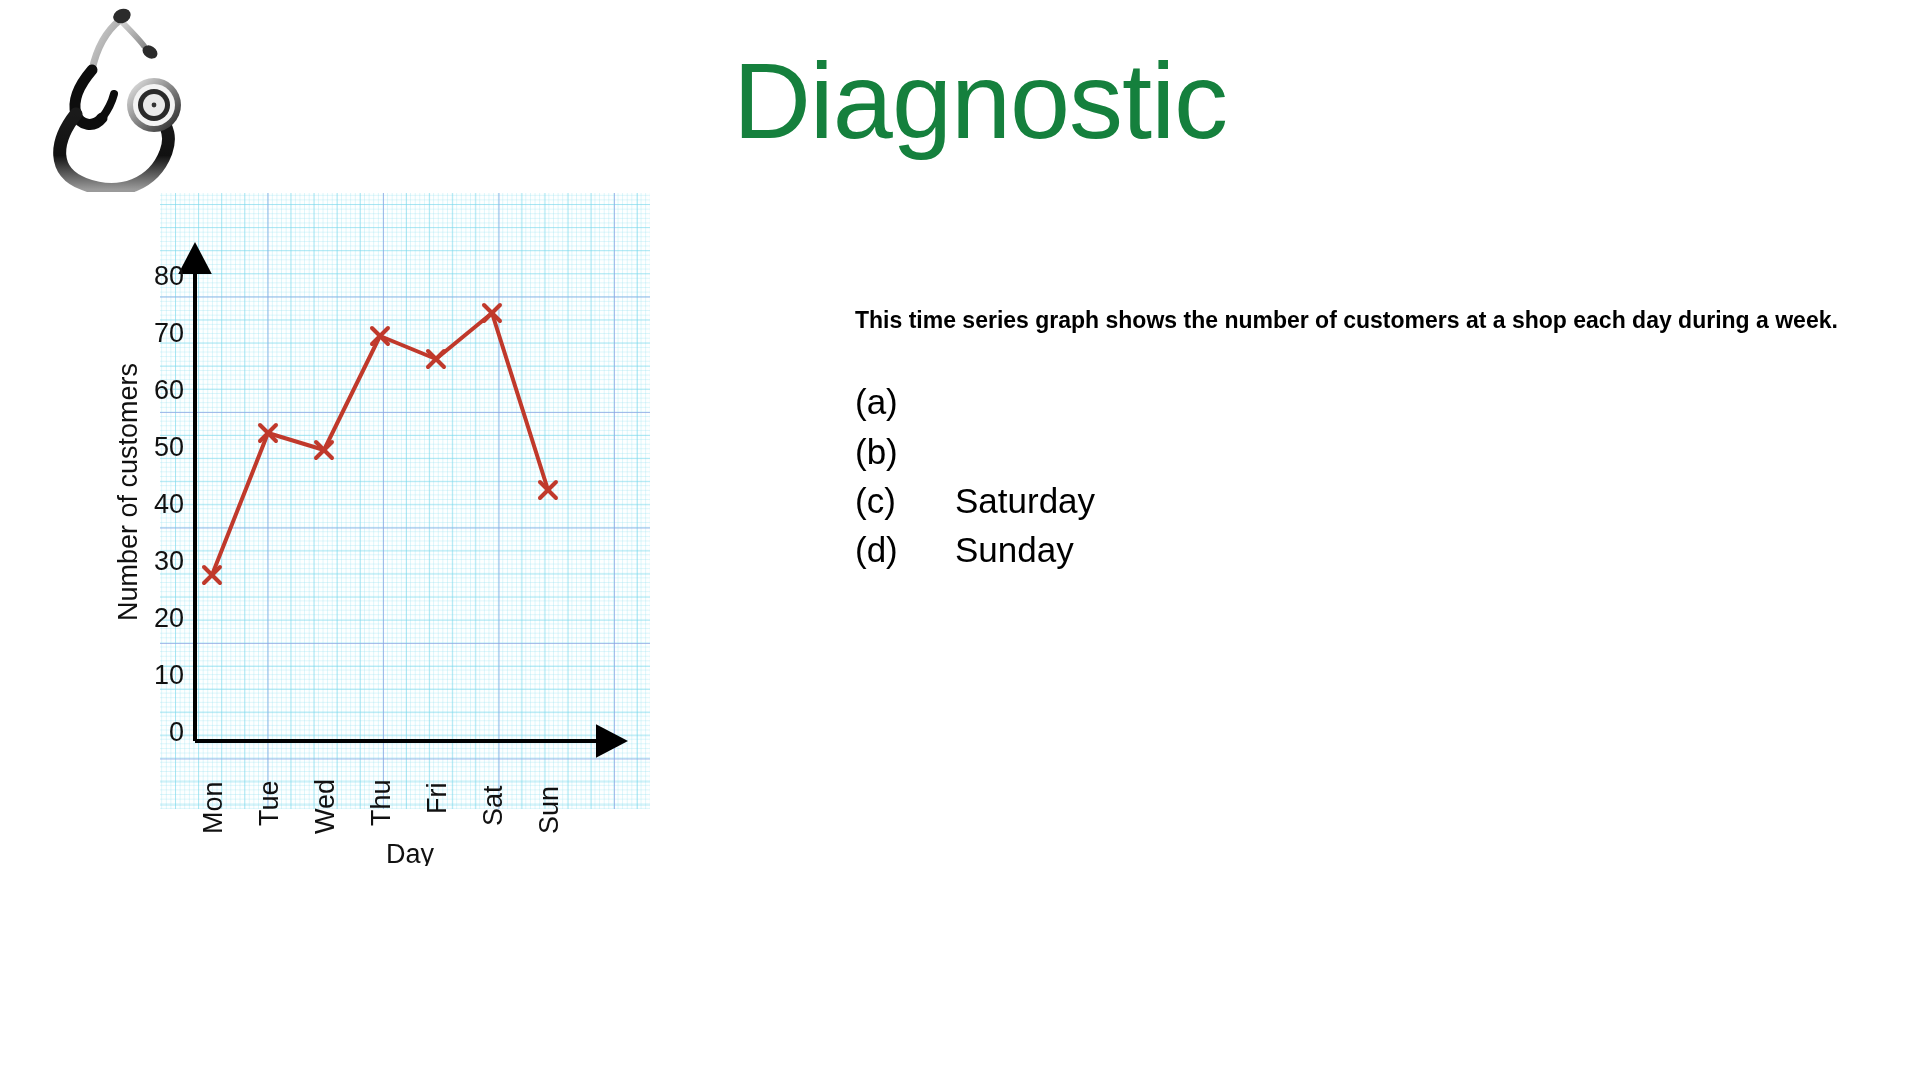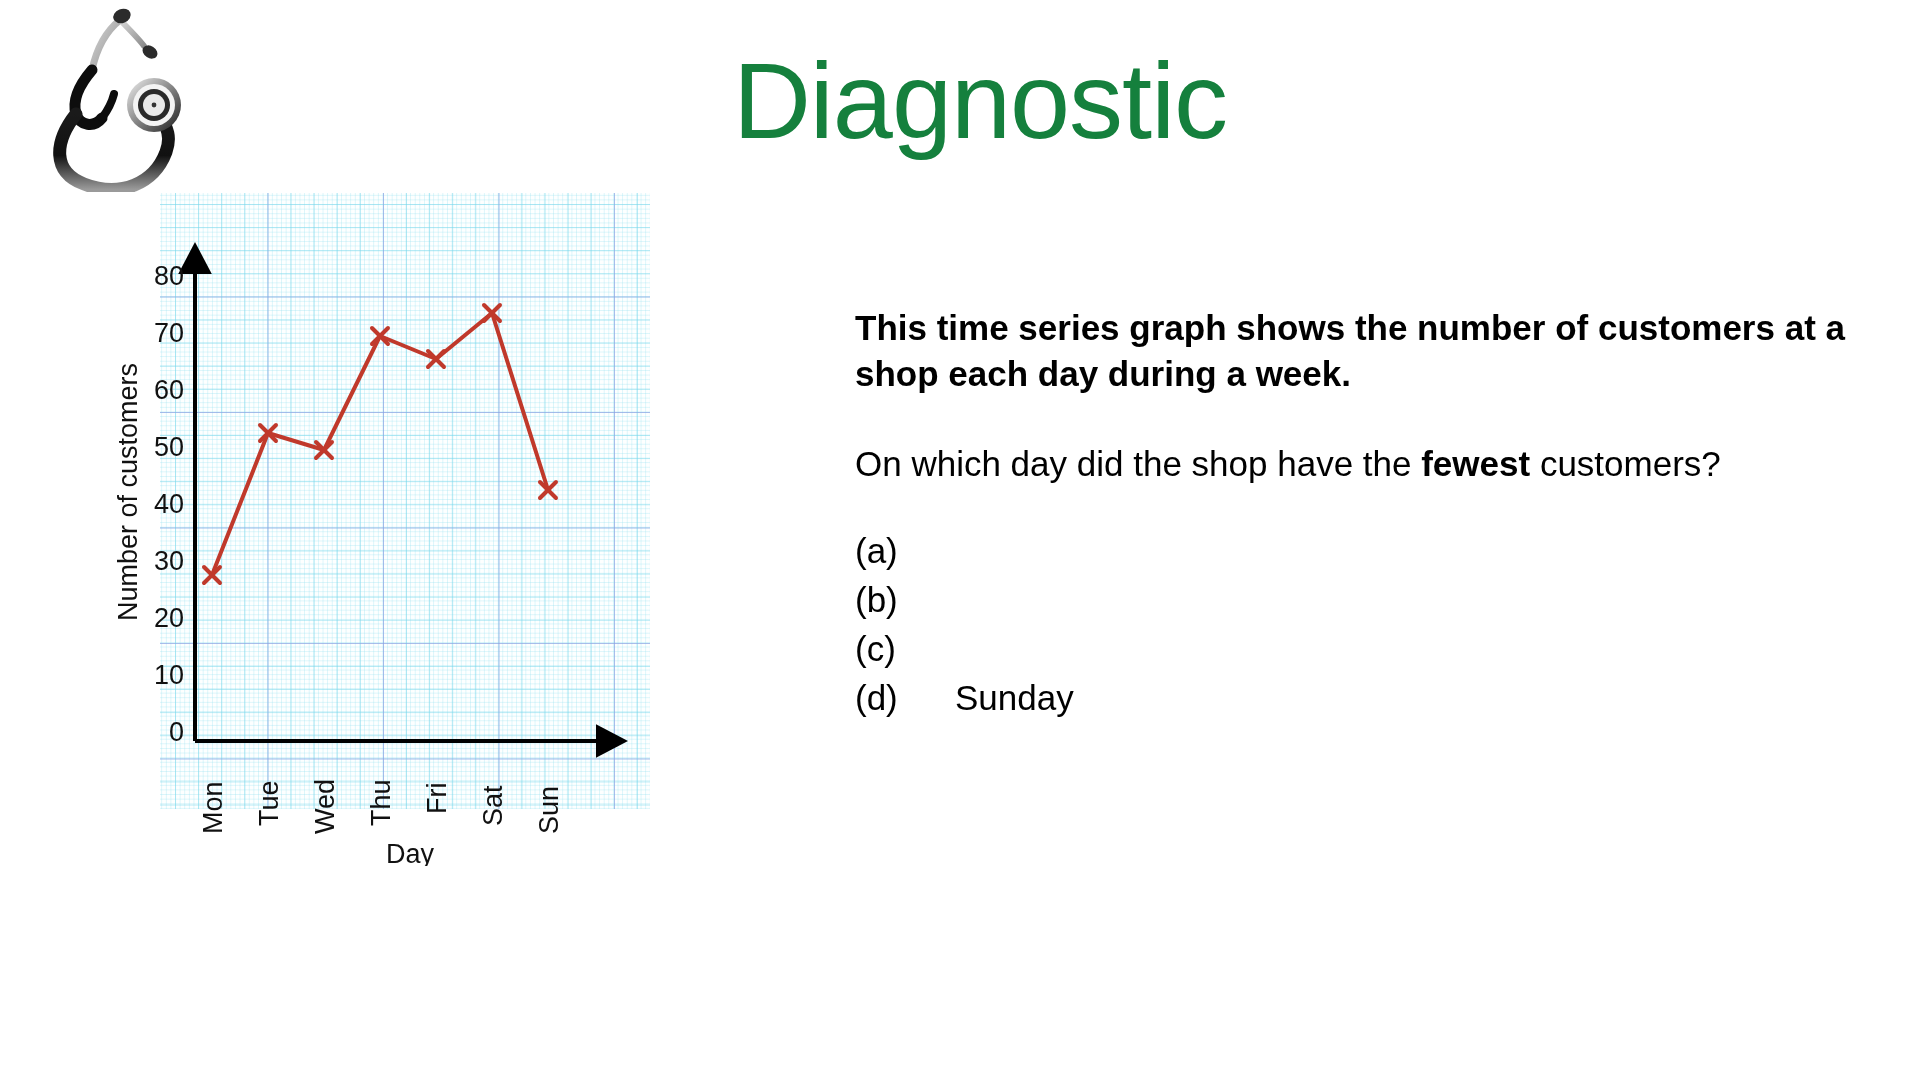--- a/index.html
+++ b/index.html
@@ -73,21 +73,21 @@
     font-size:27px;fill:#111;
   }
 
   
   #panel{
     position:absolute;
     left:855px;top:305px;width:1000px;
     color:#000;
   }
   .intro{
-    font-size:35px;
+    font-size:23px;
     font-weight:bold;
     line-height:1.32;
     margin:0 0 44px 0;
   }
   .question{
     font-size:35px;
     font-weight:normal;
     line-height:1.32;
     margin:0 0 40px 0;
   }
@@ -218,30 +218,30 @@
       <text class="day-lbl" transform="translate(443,608) rotate(-90)" text-anchor="start">Sun</text>
     </g>
 
     <text class="ax-title" x="295" y="637" text-anchor="middle">Day</text>
   </svg>
 </div>
 
 <div id="panel">
   <p class="intro">This time series graph shows the number of customers at a shop each day during a week.</p>
 
-  <p class="question"><span>On which day did the shop have the </span><b>fewest</b><span> customers?</span></p>
 
   <ul class="opts">
     <li class="opt">
       <span class="opt-key">(a)</span>
     </li>
     <li class="opt">
       <span class="opt-key">(b)</span>
     </li>
     <li class="opt">
       <span class="opt-key">(c)</span>
+      <span class="opt-txt">Saturday</span>
     </li>
     <li class="opt">
       <span class="opt-key">(d)</span>
       <span class="opt-txt">Sunday</span>
     </li>
   </ul>
 </div>
 
 </body></html>

